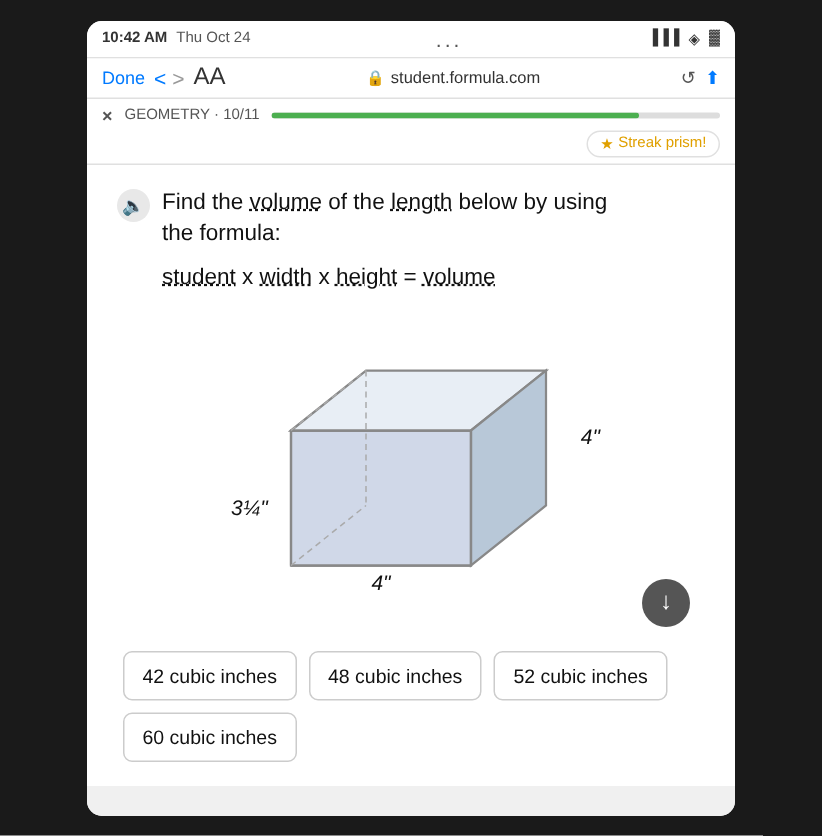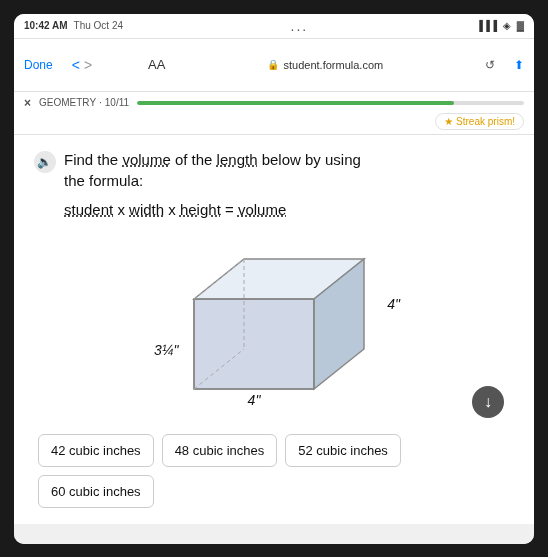--- a/index.html
+++ b/index.html
@@ -9,21 +9,21 @@
       height: 557px;
       background: #1a1a1a;
       font-family: -apple-system, BlinkMacSystemFont, 'Helvetica Neue', Arial, sans-serif;
       overflow: hidden;
       display: flex;
       align-items: center;
       justify-content: center;
     }
 
     .device-frame {
-      width: 520px;
+      width: 432px;
       height: 530px;
       background: #f0f0f0;
       border-radius: 10px;
       overflow: hidden;
       display: flex;
       flex-direction: column;
     }
 
     
     .status-bar {
@@ -62,24 +62,24 @@
     .status-right {
       display: flex;
       align-items: center;
       gap: 6px;
       font-size: 10px;
     }
 
     
     .browser-bar {
       background: #fff;
-      padding: 18px 10px;
-      display: flex;
-      align-items: center;
-      gap: 19px;
+      padding: 4px 10px;
+      display: flex;
+      align-items: center;
+      gap: 6px;
       border-bottom: 1px solid #e0e0e0;
     }
 
     .browser-done {
       color: #007aff;
       font-size: 12px;
       font-weight: 500;
       cursor: pointer;
     }
 
@@ -93,24 +93,23 @@
       font-size: 14px;
       color: #007aff;
       cursor: pointer;
     }
 
     .nav-arrow.disabled {
       color: #999;
     }
 
     .browser-aa {
-      font-size: 13px;
+      font-size: 16px;
       font-weight: 500;
       color: #333;
-      margin-left: 37px;
     }
 
     .browser-url {
       flex: 1;
       display: flex;
       align-items: center;
       justify-content: center;
       gap: 4px;
       font-size: 11px;
       color: #333;

